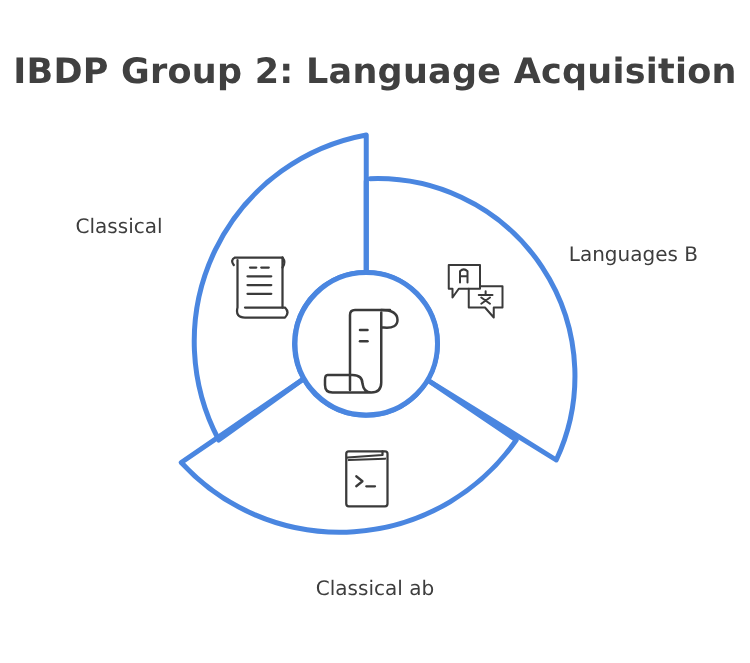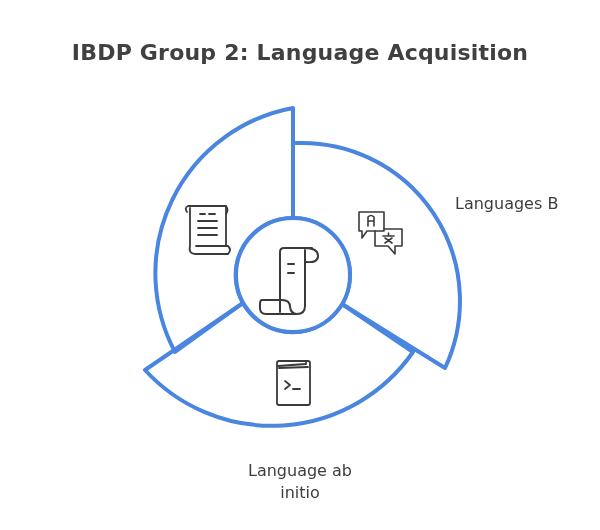--- a/index.html
+++ b/index.html
@@ -1,19 +1,19 @@
 <!DOCTYPE html>
 <html><head>
   <meta charset="utf-8">
   <style>
     html, body { margin: 0; padding: 0; background: #ffffff; }
     body { width: 600px; height: 530px; position: relative; overflow: hidden;
            font-family: "DejaVu Sans", sans-serif; color: #3a3a3a; }
     .title { position: absolute; left: 0; top: 40px; width: 600px; text-align: center;
-             font-size: 22px; font-weight: bold; color: #404040; letter-spacing: 0.2px; }
+             font-size: 28px; font-weight: bold; color: #404040; letter-spacing: 0.2px; }
     svg.diagram { position: absolute; left: 0; top: 0; }
     .label { position: absolute; font-size: 16px; color: #3d3d3d; line-height: 22px; }
     .label-classical { left: 20px; top: 170px; width: 110px; text-align: right; }
     .label-b { left: 455px; top: 193px; width: 130px; text-align: left; }
     .label-abinitio { left: 200px; top: 460px; width: 200px; text-align: center; }
   </style>
 </head>
 <body>
 
 <div class="title">IBDP Group 2: Language Acquisition</div>
@@ -70,22 +70,22 @@
   <g fill="none" stroke="#3a3a3a" stroke-width="1.8" stroke-linecap="round" stroke-linejoin="round">
     <rect x="277" y="361" width="33" height="44" rx="2"></rect>
     <path d="M 278 366 L 306 364 L 306 361"></path>
     <path d="M 279 368 L 308 367"></path>
     <path d="M 285 381 L 290 385 L 285 389"></path>
     <line x1="293" y1="389" x2="300" y2="389"></line>
   </g>
 </svg>
 
 <div class="label label-classical">
+  <div>Classical</div>
 </div>
 
 <div class="label label-b">
   <div>Languages B</div>
 </div>
 
 <div class="label label-abinitio">
-  <div>Language ab</div>
-  <div>initio</div>
+  <div>Classical ab</div>
 </div>
 
 </body></html>

